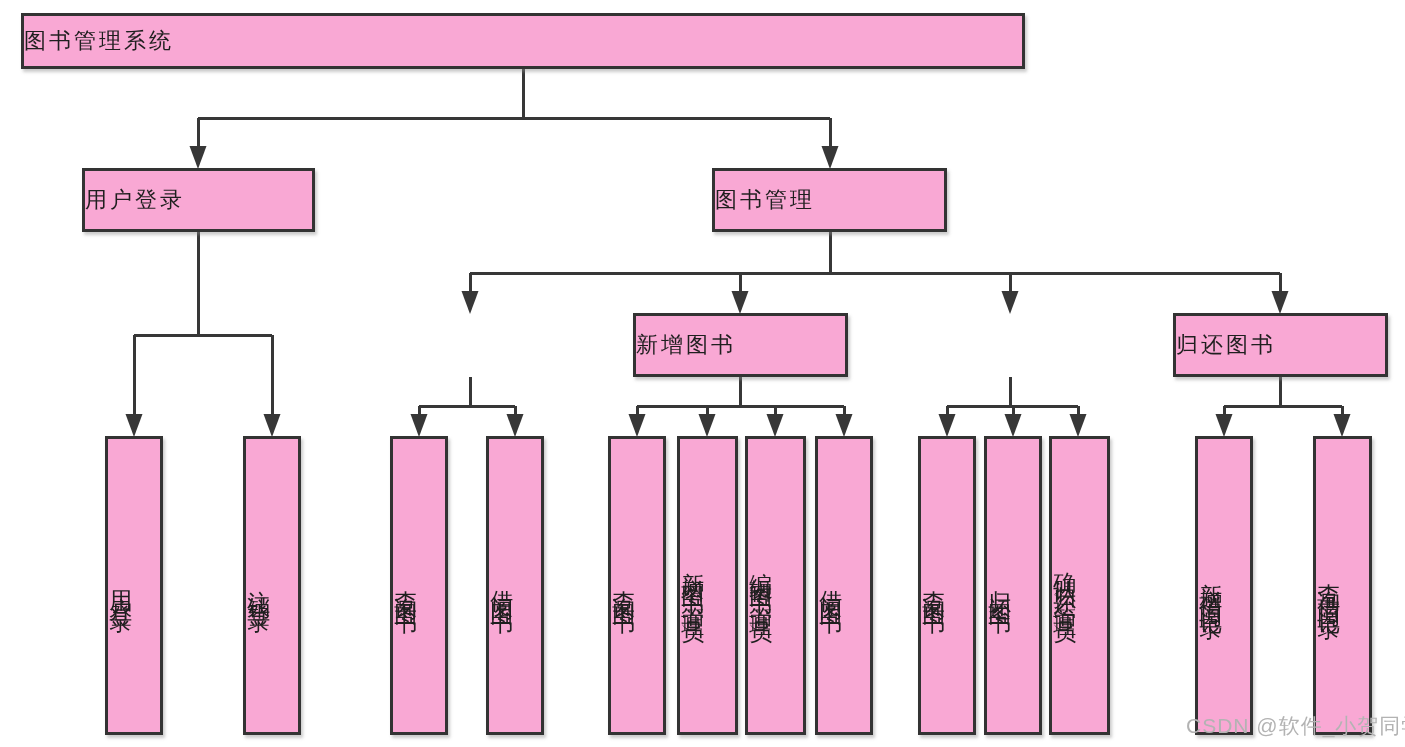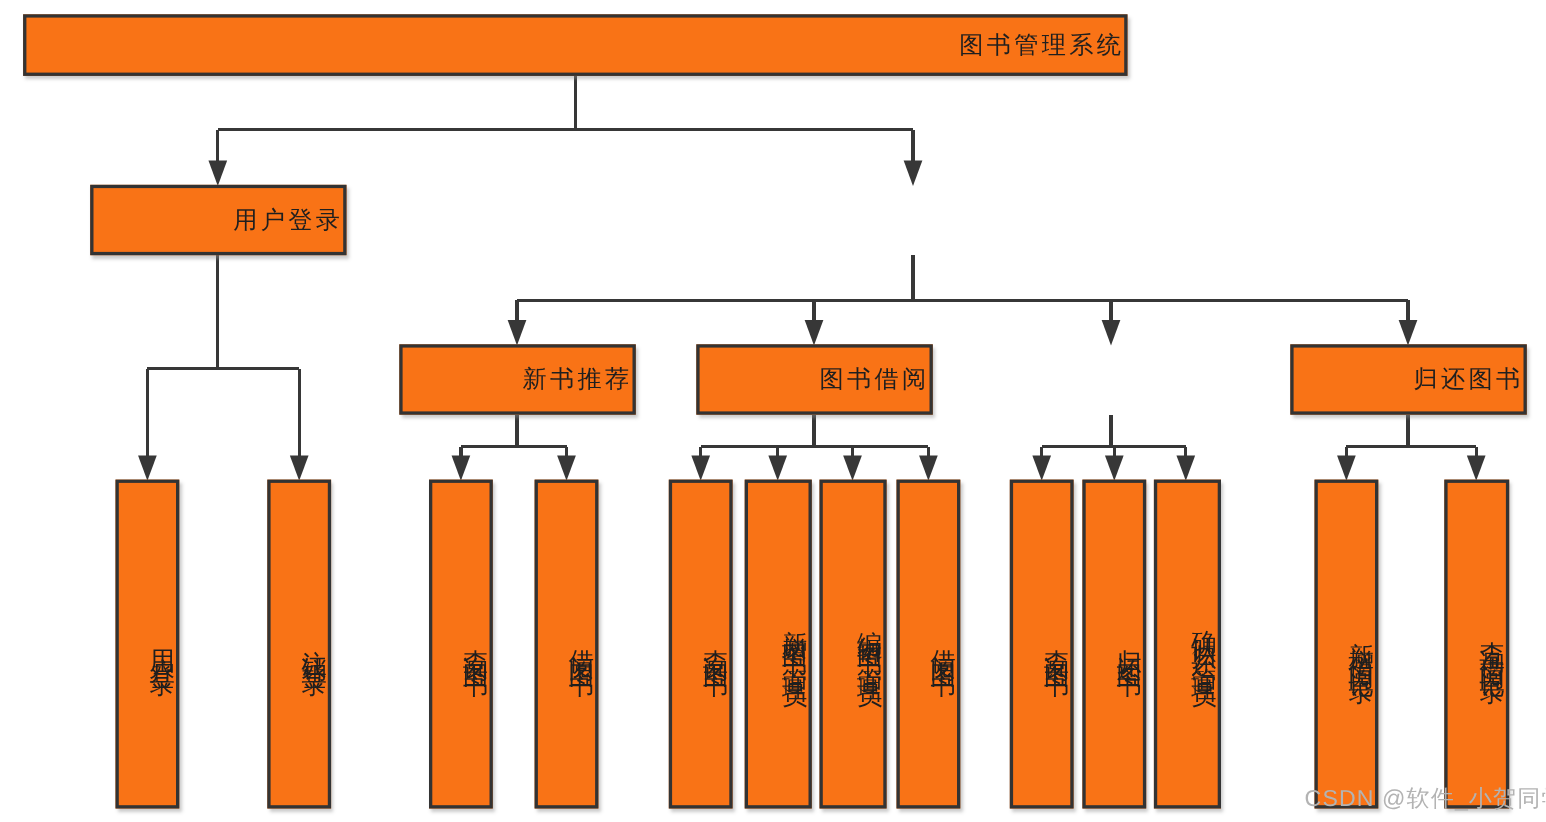--- a/index.html
+++ b/index.html
@@ -16,24 +16,24 @@
     background:var(--bg);
     font-family:"Liberation Sans","DejaVu Sans",sans-serif;
     overflow:hidden;
   }
   #wires{position:absolute;left:0;top:0;width:1405px;height:747px;}
   .wire{stroke:var(--line);stroke-width:3;fill:none;shape-rendering:crispEdges;}
   .ah{fill:var(--line);stroke:none;}
   .node{
     position:absolute;
     box-sizing:border-box;
-    background:#f97316;
+    background:#f9a8d4;
     border:3px solid var(--border);
     box-shadow:2px 3px 3px rgba(140,140,140,0.45);
-    display:flex;align-items:center;justify-content:flex-end;
+    display:flex;align-items:center;justify-content:flex-start;
   }
   .h-label{
     font-size:22px;color:var(--text);letter-spacing:3px;white-space:nowrap;
   }
   .v-label{
     writing-mode:vertical-rl;text-orientation:mixed;
     font-size:23px;color:var(--text);letter-spacing:7px;line-height:1.1;
   }
   .lvl2,.lvl3{height:64px;top:168px;}
   .lvl3{top:313px;}
@@ -99,26 +99,26 @@
     </g>
   </svg>
 
   <div class="node" style="left:21px;top:13px;width:1004px;height:56px;">
     <span class="h-label">图书管理系统</span>
   </div>
 
   <div class="node lvl2" style="left:82px;width:233px;">
     <span class="h-label">用户登录</span>
   </div>
+  <div class="node lvl2" style="left:712px;width:235px;">
+    <span class="h-label">图书管理</span>
+  </div>
 
-  <div class="node lvl3" style="left:363px;width:215px;">
-    <span class="h-label">新书推荐</span>
-  </div>
   <div class="node lvl3" style="left:633px;width:215px;">
-    <span class="h-label">图书借阅</span>
+    <span class="h-label">新增图书</span>
   </div>
   <div class="node lvl3" style="left:1173px;width:215px;">
     <span class="h-label">归还图书</span>
   </div>
 
   <div class="node leaf" style="left:105px;">
     <span class="v-label">用户登录</span>
   </div>
   <div class="node leaf" style="left:243px;">
     <span class="v-label">注销登录</span>

